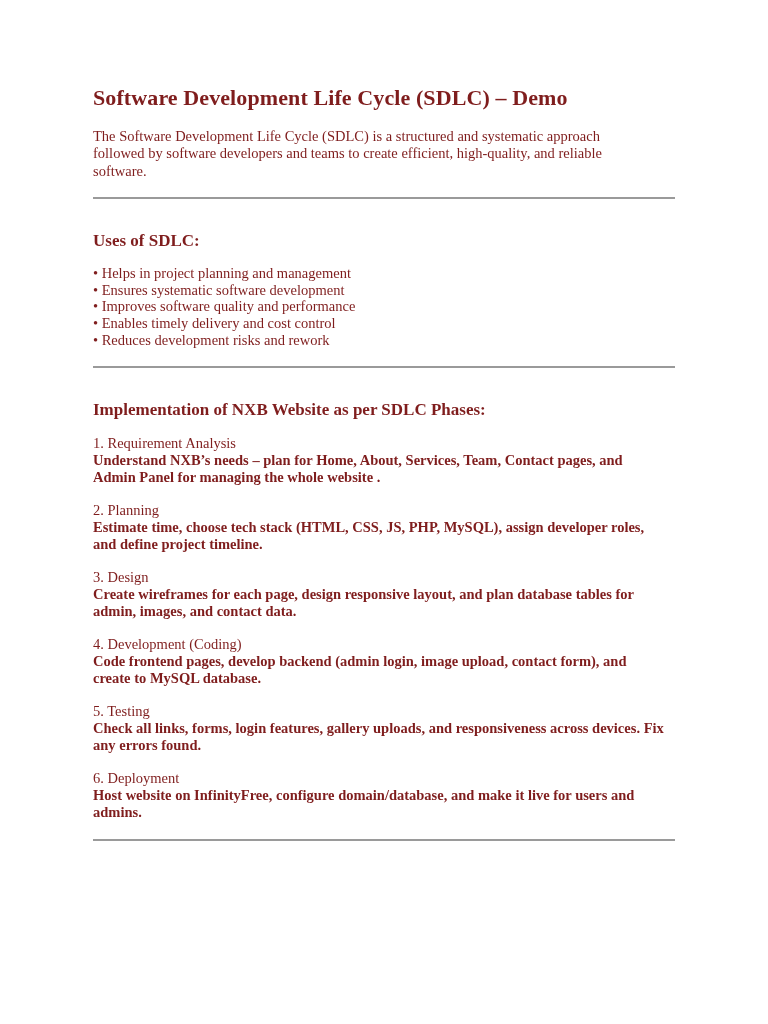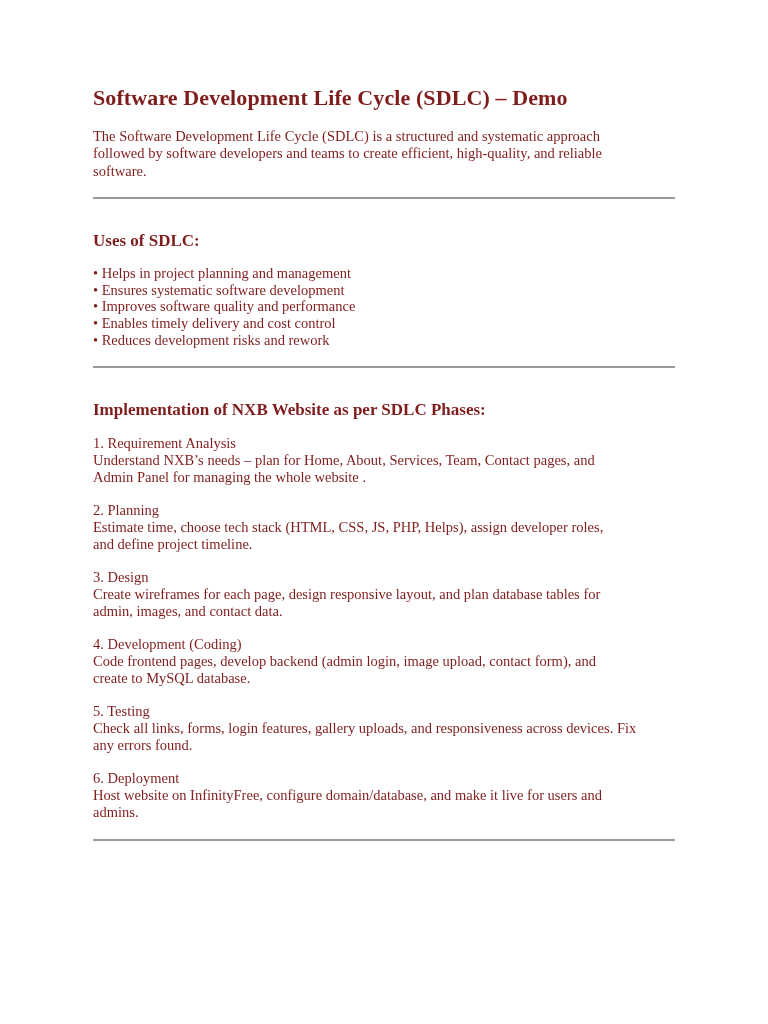--- a/index.html
+++ b/index.html
@@ -57,21 +57,21 @@
     width: 660px;
   }
   .phase {
     margin: 16.6px 0 0 0;
     width: 660px;
     font-size: 14.5px;
     line-height: 16.8px;
   }
   h2.section-heading + .phase { margin-top: 15px; }
   .phase-heading { font-weight: 400; }
-  .phase-body { white-space: pre-line; }
+  .phase-body { white-space: pre-line; font-weight: bold; }
 </style>
 </head>
 <body>
 
 <div class="page">
 
   <h1 class="doc-title">Software Development Life Cycle (SDLC) – Demo</h1>
 
   <p class="intro">The Software Development Life Cycle (SDLC) is a structured and systematic approach
 followed by software developers and teams to create efficient, high-quality, and reliable
@@ -92,21 +92,21 @@
   <h2 class="section-heading">Implementation of NXB Website as per SDLC Phases:</h2>
 
   <div class="phase">
     <div class="phase-heading">1. Requirement Analysis</div>
     <div class="phase-body">Understand NXB’s needs – plan for Home, About, Services, Team, Contact pages, and
 Admin Panel for managing the whole website .</div>
   </div>
 
   <div class="phase">
     <div class="phase-heading">2. Planning</div>
-    <div class="phase-body">Estimate time, choose tech stack (HTML, CSS, JS, PHP, Helps), assign developer roles,
+    <div class="phase-body">Estimate time, choose tech stack (HTML, CSS, JS, PHP, MySQL), assign developer roles,
 and define project timeline.</div>
   </div>
 
   <div class="phase">
     <div class="phase-heading">3. Design</div>
     <div class="phase-body">Create wireframes for each page, design responsive layout, and plan database tables for
 admin, images, and contact data.</div>
   </div>
 
   <div class="phase">

